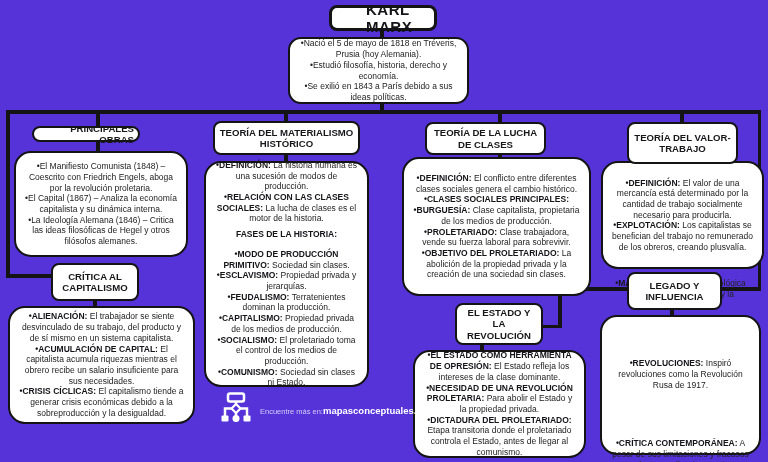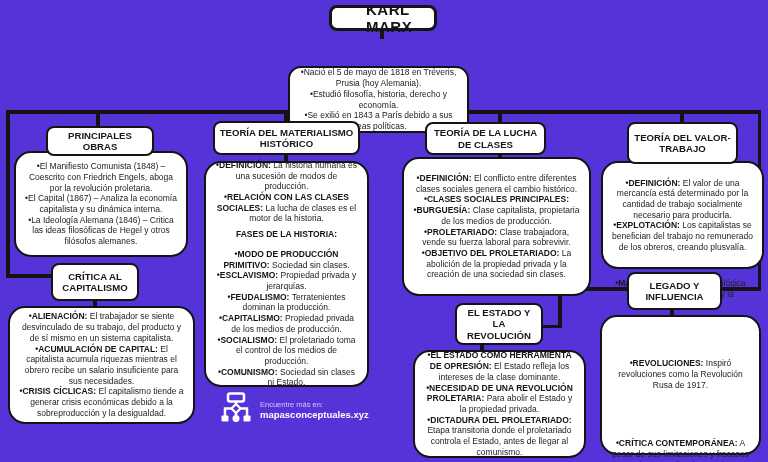--- a/index.html
+++ b/index.html
@@ -50,21 +50,21 @@
     color:#222;
     text-align:center;
     z-index:2;
   }
   .content .bullet{margin:0;}
   .content .line{margin:0;}
   .content b{font-weight:700;color:#141418;}
   .content .sub-heading{font-weight:700;margin:5px 0 9px;color:#141418;}
   
   .footer{position:absolute;display:flex;align-items:center;gap:8px;z-index:2;}
-  .footer .txt{display:flex;flex-direction:column;align-items:flex-start;}
+  .footer .txt{display:flex;flex-direction:row;align-items:flex-end;}
   .footer .tagline{font-size:7.5px;color:rgba(255,255,255,.72);}
   .footer .site{font-size:9.5px;font-weight:700;color:#ffffff;}
 </style>
 </head>
 <body>
 
 <div class="canvas">
 
   <div class="ln" style="left:380px;top:29px;width:3.5px;height:10px;"></div>
   <div class="ln" style="left:380px;top:102px;width:3.5px;height:11px;"></div>
@@ -81,27 +81,27 @@
   <div class="ln" style="left:560px;top:287px;width:67px;height:3.5px;"></div>
   <div class="ln" style="left:558px;top:287px;width:3.5px;height:41px;"></div>
   <div class="ln" style="left:541px;top:324.5px;width:20px;height:3.5px;"></div>
   <div class="ln" style="left:480px;top:343px;width:3.5px;height:9px;"></div>
   <div class="ln" style="left:670px;top:308px;width:3.5px;height:9px;"></div>
 
   <div class="title-box" style="left:329px;top:5px;width:108px;height:26px;">
     <span>KARL MARX</span>
   </div>
 
-  <div class="content" style="left:288px;top:37px;width:181px;height:67px;border-radius:13px;margin-top:29px;">
+  <div class="content" style="left:288px;top:37px;width:181px;height:67px;border-radius:13px;">
       <div class="line">•Nació el 5 de mayo de 1818 en Tréveris, Prusia (hoy Alemania).</div>
       <div class="line">•Estudió filosofía, historia, derecho y economía.</div>
       <div class="line">•Se exilió en 1843 a París debido a sus ideas políticas.</div>
     </div>
 
-  <div class="hdr" style="left:46px;top:126px;width:108px;height:30px;">
+  <div class="hdr" style="left:32px;top:126px;width:108px;height:16px;text-align:right;">
     <span>PRINCIPALES OBRAS</span>
   </div>
   <div class="content" style="left:14px;top:151px;width:174px;height:106px;">
       <div class="bullet">•El Manifiesto Comunista (1848) – Coescrito con Friedrich Engels, aboga por la revolución proletaria.</div>
       <div class="bullet">•El Capital (1867) – Analiza la economía capitalista y su dinámica interna.</div>
       <div class="bullet">•La Ideología Alemana (1846) – Critica las ideas filosóficas de Hegel y otros filósofos alemanes.</div>
     </div>
 
   <div class="hdr" style="left:213px;top:121px;width:147px;height:34px;">
     <span>TEORÍA DEL MATERIALISMO HISTÓRICO</span>

